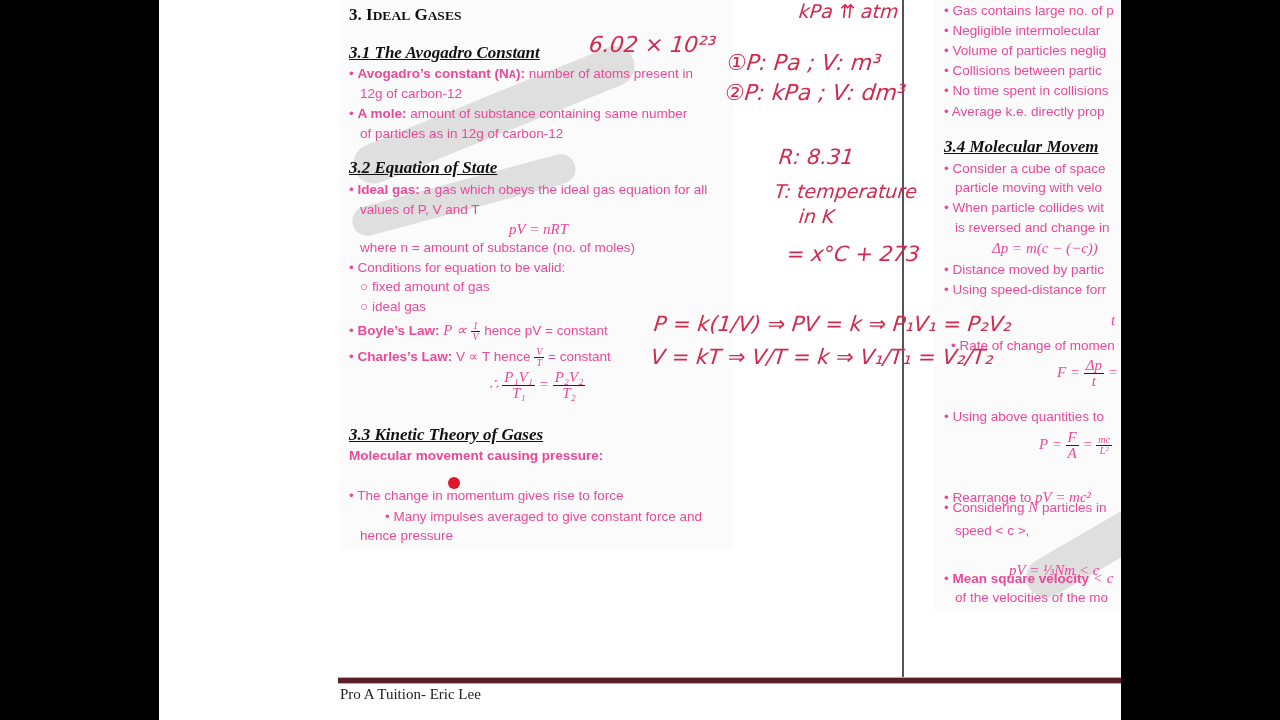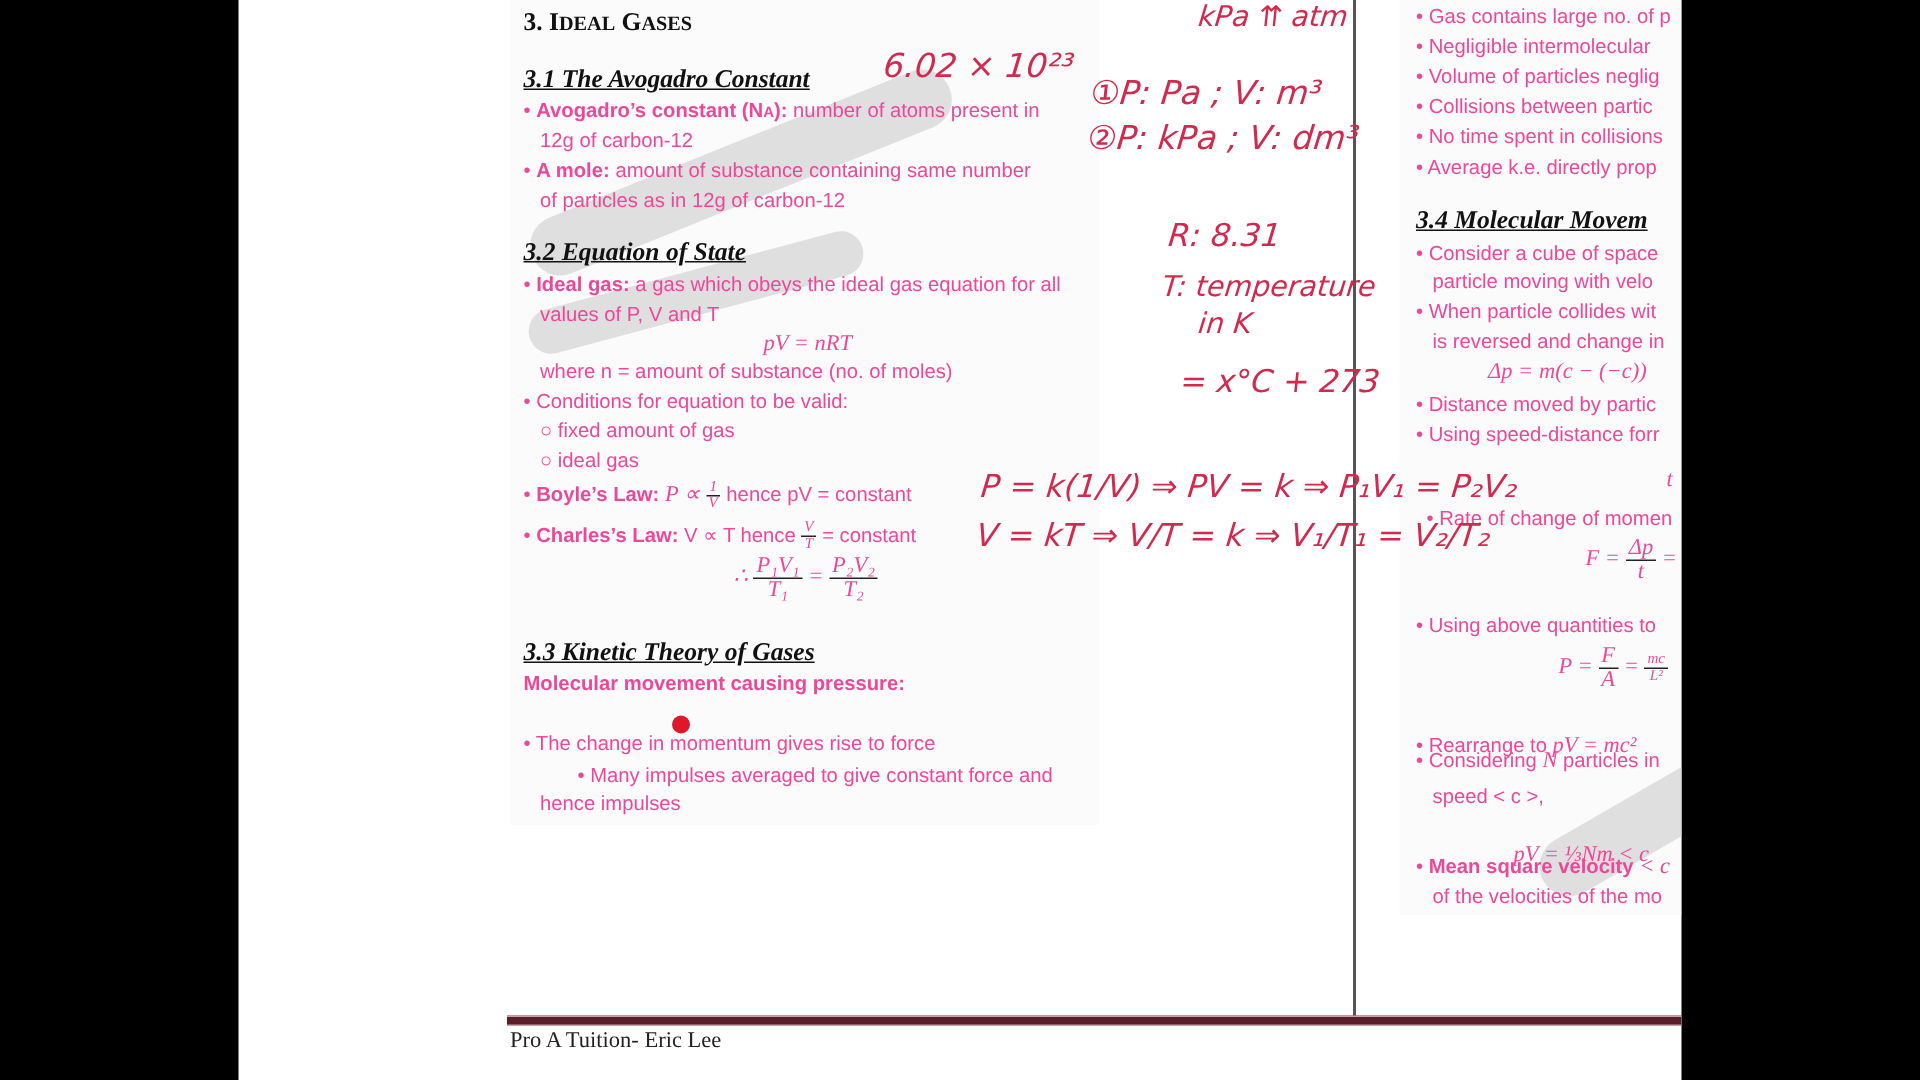--- a/index.html
+++ b/index.html
@@ -71,21 +71,21 @@
     <span class="frac">
         <span class="num">P₂V₂</span>
         <span class="den">T₂</span>
       </span>
   </div>
 
   <div class="txt h2" style="left:190px;top:425px;">3.3 Kinetic Theory of Gases</div>
   <div class="txt b" style="left:190px;top:446px;">Molecular movement causing pressure:</div>
   <div class="txt" style="left:190px;top:486px;">• <span>The change in momentum gives rise to force</span></div>
   <div class="txt" style="left:190px;top:507px;margin-left:36px;">• <span>Many impulses averaged to give constant force and</span></div>
-  <div class="txt" style="left:201px;top:526px;">hence impulses</div>
+  <div class="txt" style="left:201px;top:526px;">hence pressure</div>
 
   <div class="txt" style="left:785px;top:1px;">• <span>Gas contains large no. of p</span></div>
   <div class="txt" style="left:785px;top:21px;">• <span>Negligible intermolecular</span></div>
   <div class="txt" style="left:785px;top:41px;">• <span>Volume of particles neglig</span></div>
   <div class="txt" style="left:785px;top:61px;">• <span>Collisions between partic</span></div>
   <div class="txt" style="left:785px;top:81px;">• <span>No time spent in collisions</span></div>
   <div class="txt" style="left:785px;top:102px;">• <span>Average k.e. directly prop</span></div>
 
   <div class="txt h2" style="left:785px;top:137px;">3.4 Molecular Movem</div>
   <div class="txt" style="left:785px;top:159px;">• <span>Consider a cube of space</span></div>

